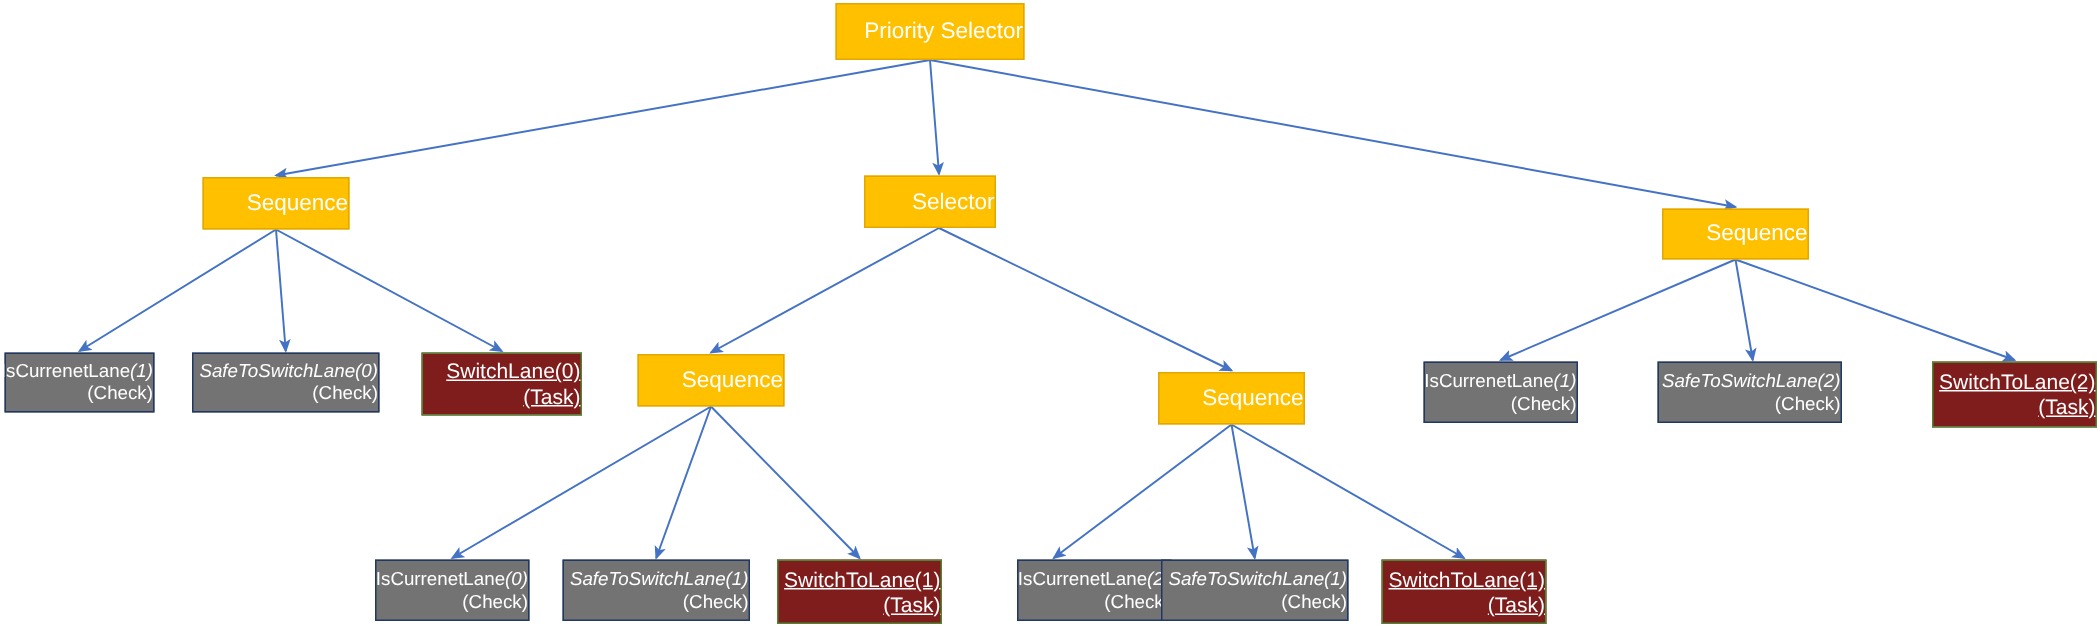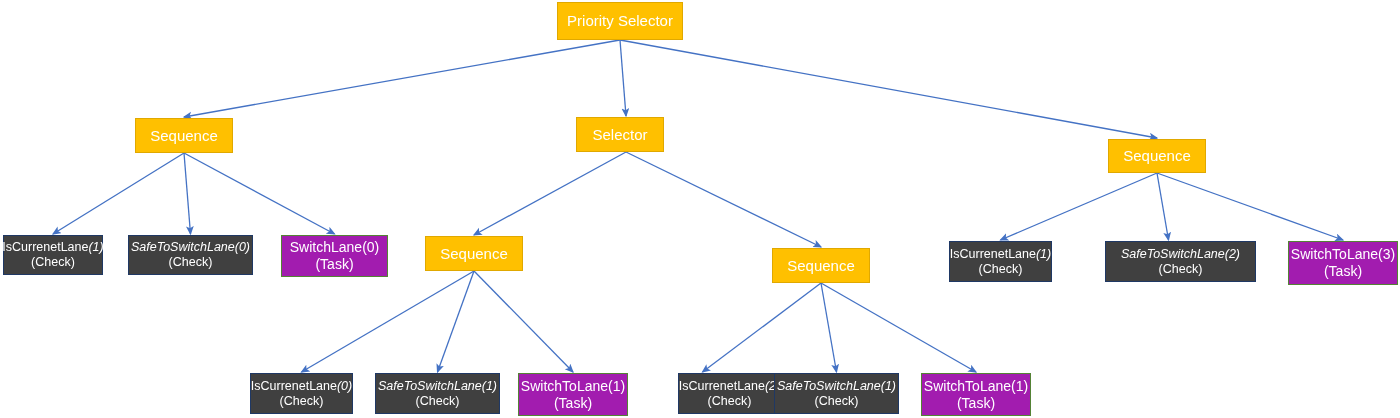--- a/index.html
+++ b/index.html
@@ -22,49 +22,50 @@
     top: 0;
     width: 1400px;
     height: 418px;
     pointer-events: none;
   }
   .node {
     position: absolute;
     box-sizing: border-box;
     display: flex;
     flex-direction: column;
-    align-items: center;
+    align-items: flex-end;
     justify-content: center;
     text-align: center;
     color: #ffffff;
     line-height: 1.18;
     border-style: solid;
     border-width: 1px;
   }
   .node .line1 { display: block; white-space: nowrap; }
   .node .line2 { display: block; white-space: nowrap; }
   .node .paren { font-style: italic; }
 
   
   .control {
     background: #ffc000;
     border-color: #e0a800;
     font-size: 15px;
   }
   
   .check {
-    background: #404040;
+    background: #737373;
     border-color: #1f3864;
     font-size: 12.5px;
   }
   
   .task {
-    background: #a21caf;
+    background: #7f1d1d;
     border-color: #548235;
     font-size: 14px;
+    text-decoration: underline;
   }
   .italic-name .line1 { font-style: italic; font-weight: 400; }
 </style>
 </head>
 <body>
 
 <div id="canvas">
   <svg id="edge-layer" viewBox="0 0 1400 418" xmlns="http://www.w3.org/2000/svg">
       <defs>
         <marker id="arrowhead" markerWidth="7" markerHeight="7" refX="6" refY="3" orient="auto" markerUnits="strokeWidth">
@@ -141,22 +142,22 @@
         <span class="line2">(Check)</span>
       </div>
       <div class="node task" style="left: 921px; top: 373px; width: 110px; height: 43px;">
         <span class="line1">SwitchToLane(1)</span>
         <span class="line2">(Task)</span>
       </div>
       <div class="node check" style="left: 949px; top: 241px; width: 103px; height: 41px;">
         <span class="line1">IsCurrenetLane<span class="paren">(1)</span></span>
         <span class="line2">(Check)</span>
       </div>
-      <div class="node check italic-name" style="left: 1105px; top: 241px; width: 151px; height: 41px;">
+      <div class="node check italic-name" style="left: 1105px; top: 241px; width: 123px; height: 41px;">
         <span class="line1">SafeToSwitchLane(2)</span>
         <span class="line2">(Check)</span>
       </div>
       <div class="node task" style="left: 1288px; top: 241px; width: 110px; height: 44px;">
-        <span class="line1">SwitchToLane(3)</span>
+        <span class="line1">SwitchToLane(2)</span>
         <span class="line2">(Task)</span>
       </div>
     </div>
 </div>
 
 </body></html>

